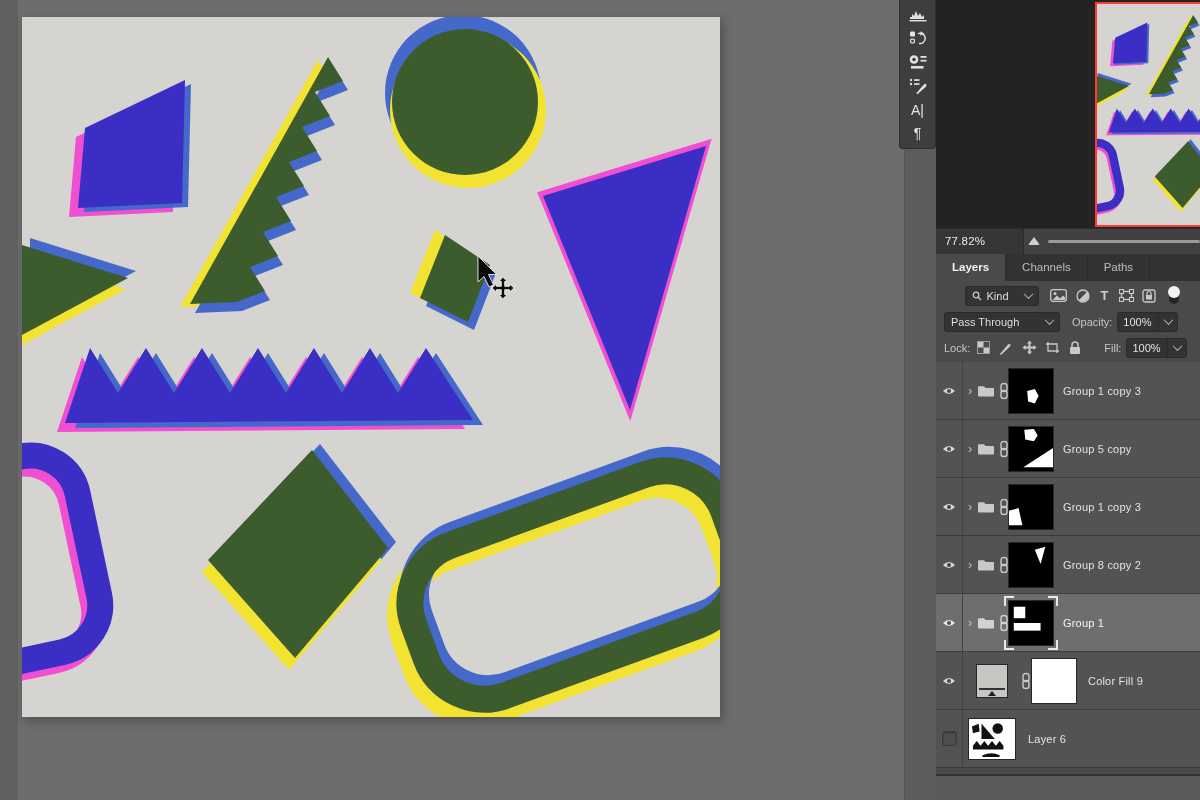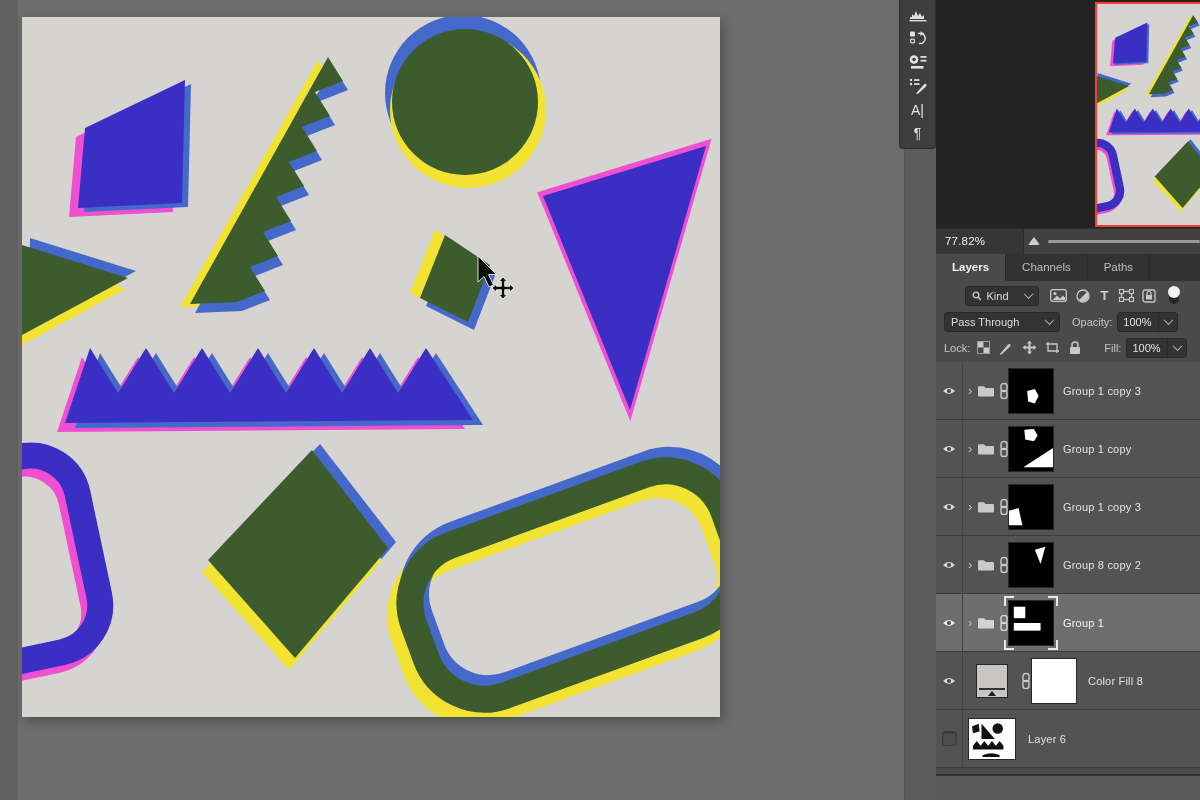--- a/index.html
+++ b/index.html
@@ -379,21 +379,21 @@
           <svg class="chain" width="10" height="17" viewBox="0 0 10 17">
               <rect x="2" y="1" width="6" height="8" rx="2.5" fill="none" stroke="#c9c9c9" stroke-width="1.4"></rect>
               <rect x="2" y="8" width="6" height="8" rx="2.5" fill="none" stroke="#c9c9c9" stroke-width="1.4"></rect>
             </svg>
           <div class="mask-thumb">
             <svg width="44" height="44" viewBox="0 0 46 46">
                 <polygon points="16,3 26,2 30,9 26,15 17,13" fill="#fff"></polygon>
                 <polygon points="15,42 46,22 46,42" fill="#fff"></polygon>
               </svg>
           </div>
-          <span class="layer-name">Group 1 copy</span>
+          <span class="layer-name">Group 5 copy</span>
         </div>
       </div>
 
       <div class="layer-row" style="top:116px;">
         <div class="eye-cell">
           <svg width="14" height="10" viewBox="0 0 14 10">
               <path d="M1,5 Q7,-0.8 13,5 Q7,10.8 1,5 Z" fill="#d9d9d9"></path>
               <circle cx="7" cy="5" r="2" fill="#464646"></circle>
             </svg>
         </div>
@@ -484,21 +484,21 @@
         <div class="row-body">
           <div class="fill-thumb">
             <div class="bar"></div>
             <div class="tri"></div>
           </div>
           <svg class="chain" style="left:59px;" width="10" height="17" viewBox="0 0 10 17">
               <rect x="2" y="1" width="6" height="8" rx="2.5" fill="none" stroke="#c9c9c9" stroke-width="1.4"></rect>
               <rect x="2" y="8" width="6" height="8" rx="2.5" fill="none" stroke="#c9c9c9" stroke-width="1.4"></rect>
             </svg>
           <div class="white-mask"></div>
-          <span class="layer-name" style="left:126px;">Color Fill 8</span>
+          <span class="layer-name" style="left:126px;">Color Fill 9</span>
         </div>
       </div>
 
       <div class="layer-row" style="top:348px;">
         <div class="eye-cell">
           <div class="hidden-box"></div>
         </div>
         <div class="eye-divider"></div>
         <div class="row-body">
           <div class="pixel-thumb">

